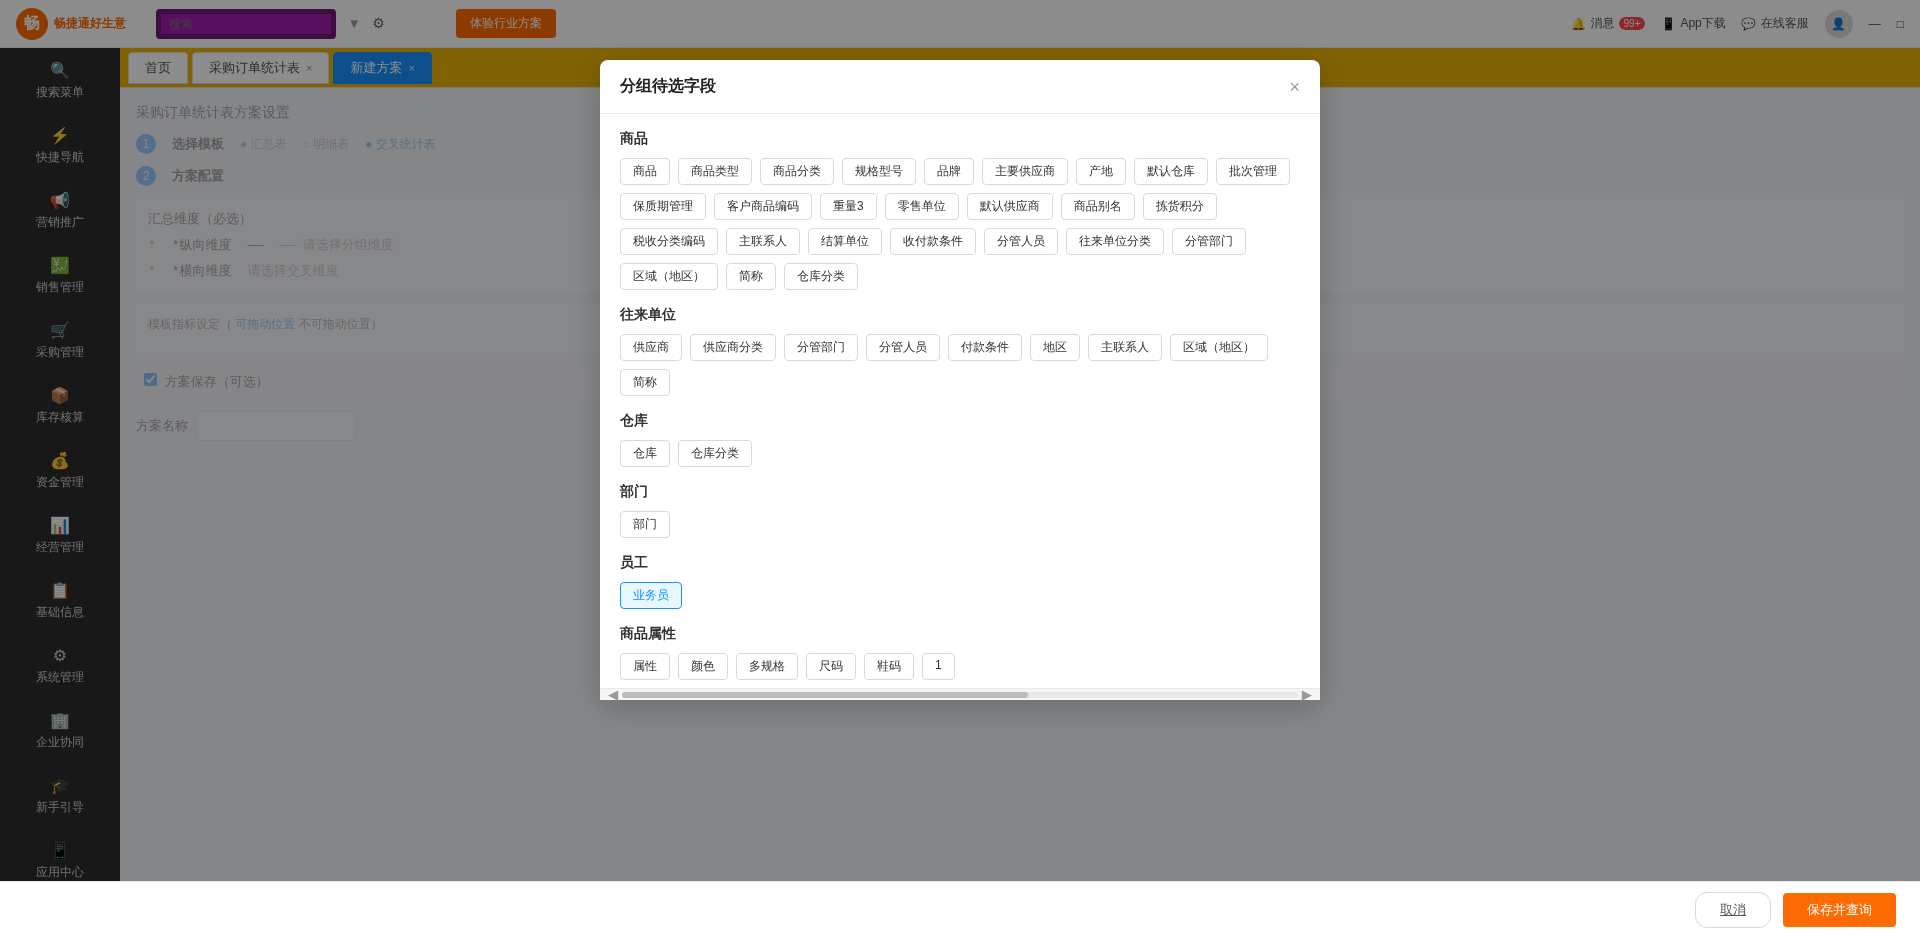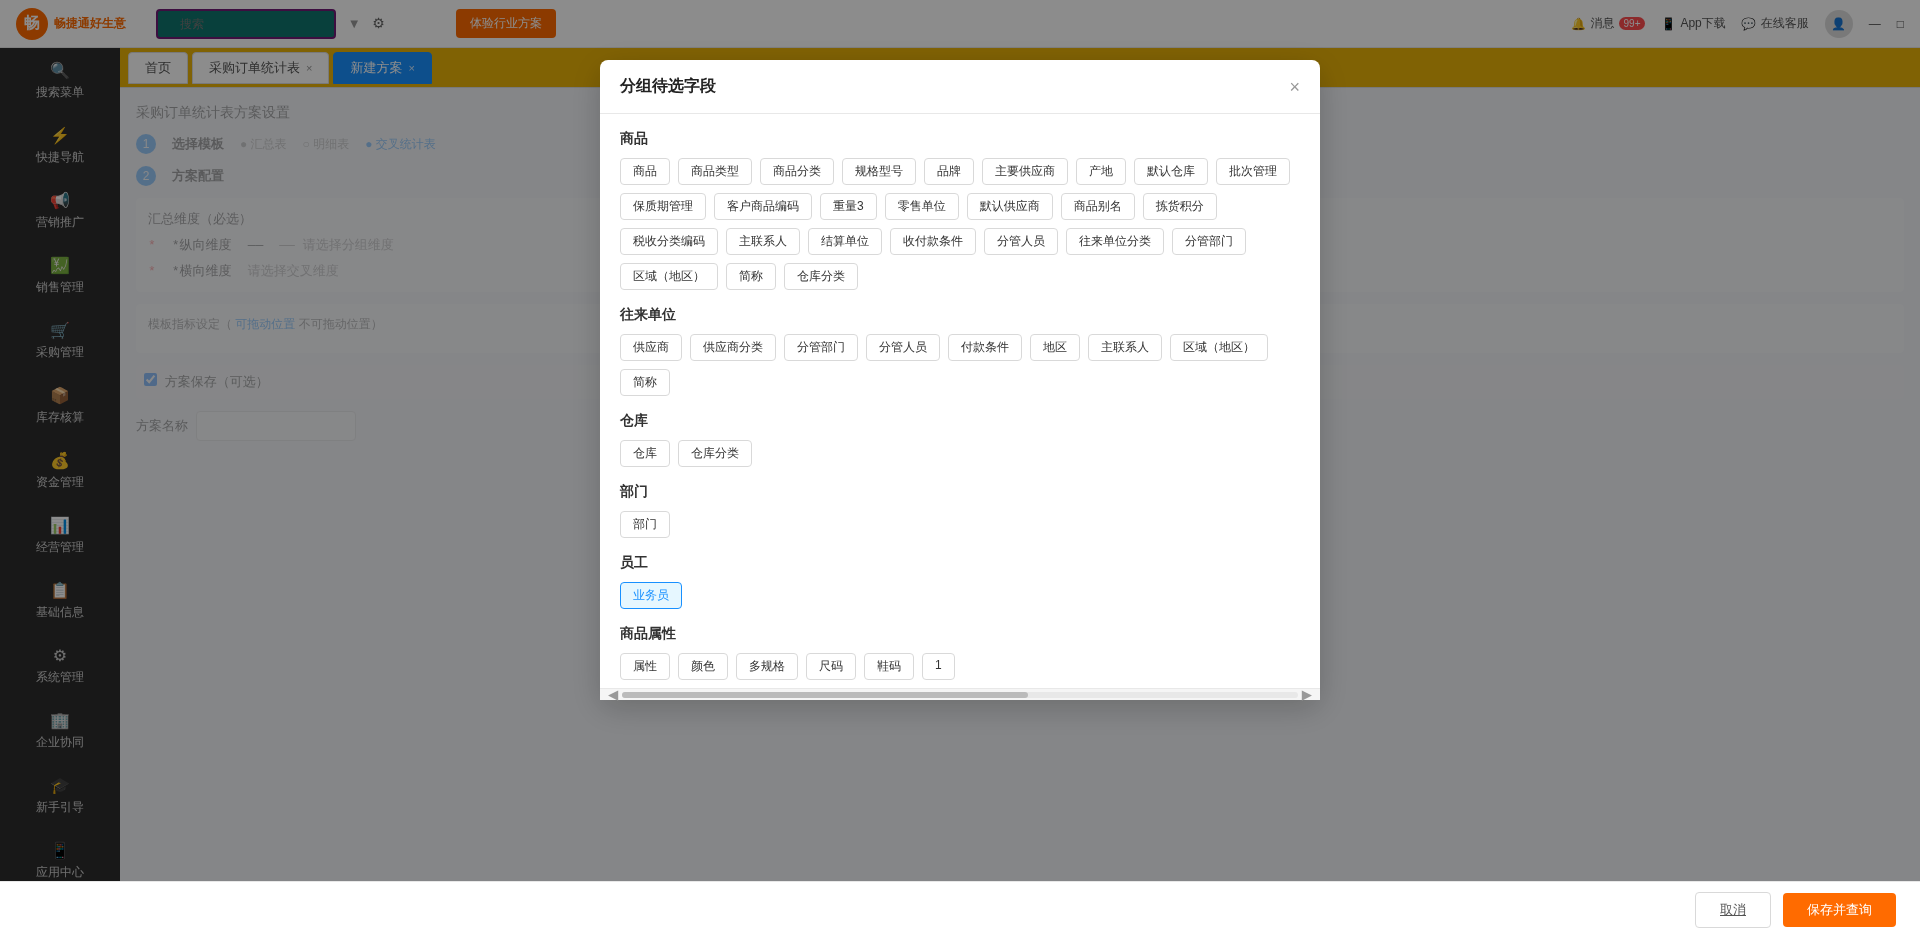--- a/index.html
+++ b/index.html
@@ -34,25 +34,25 @@
       color: #fff; font-size: 16px;
     }
     .top-search {
       flex: 1;
       max-width: 300px;
       margin-left: 20px;
     }
     .top-search input {
       width: 100%;
       height: 30px;
-      border: 2px solid #701a75;
+      border: 5px solid #701a75;
       border-radius: 4px;
-      padding: 0 22px;
+      padding: 0 8px;
       font-size: 12px;
-      background: #0f766e;
+      background: #a21caf;
     }
     .top-actions {
       margin-left: auto;
       display: flex;
       align-items: center;
       gap: 16px;
     }
     .btn-experience {
       background: #ff6b00;
       color: #fff;
@@ -265,21 +265,21 @@
       justify-content: flex-end;
       padding: 0 24px;
       gap: 12px;
       z-index: 1001;
     }
     .btn-cancel {
       border: 1px solid #d9d9d9;
       background: #fff;
       color: #555;
       padding: 8px 24px;
-      border-radius: 4px;
+      border-radius: 12px;
       cursor: pointer;
       font-size: 13px;
       text-decoration: underline;
     }
     .btn-save {
       background: #ff6b00;
       color: #fff;
       border: none;
       padding: 8px 24px;
       border-radius: 4px;

